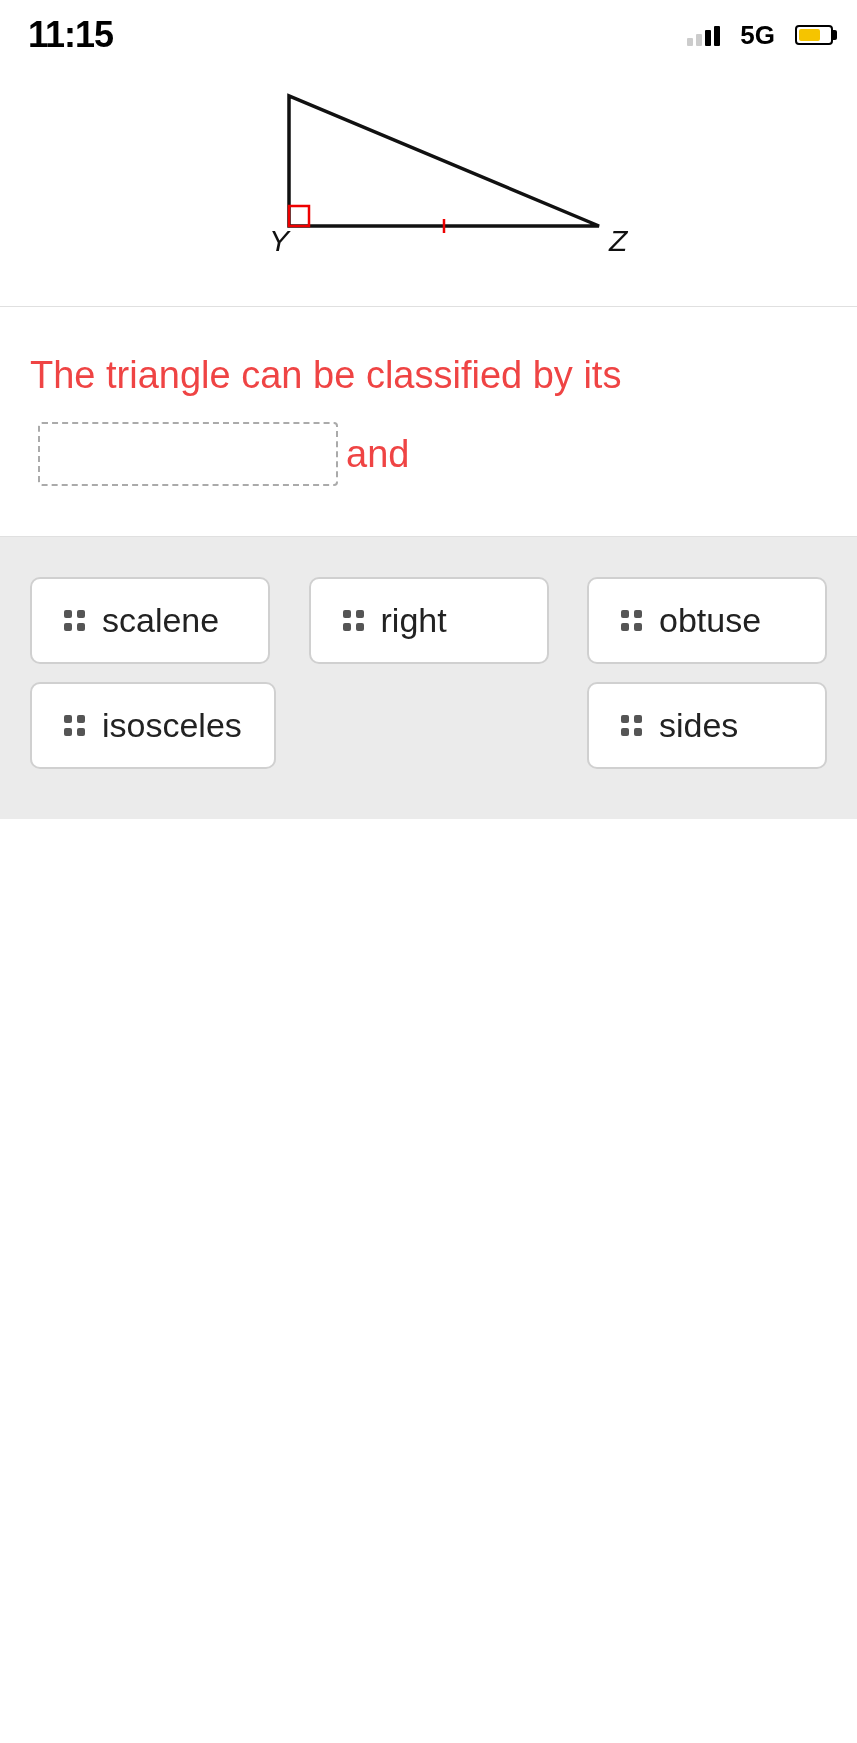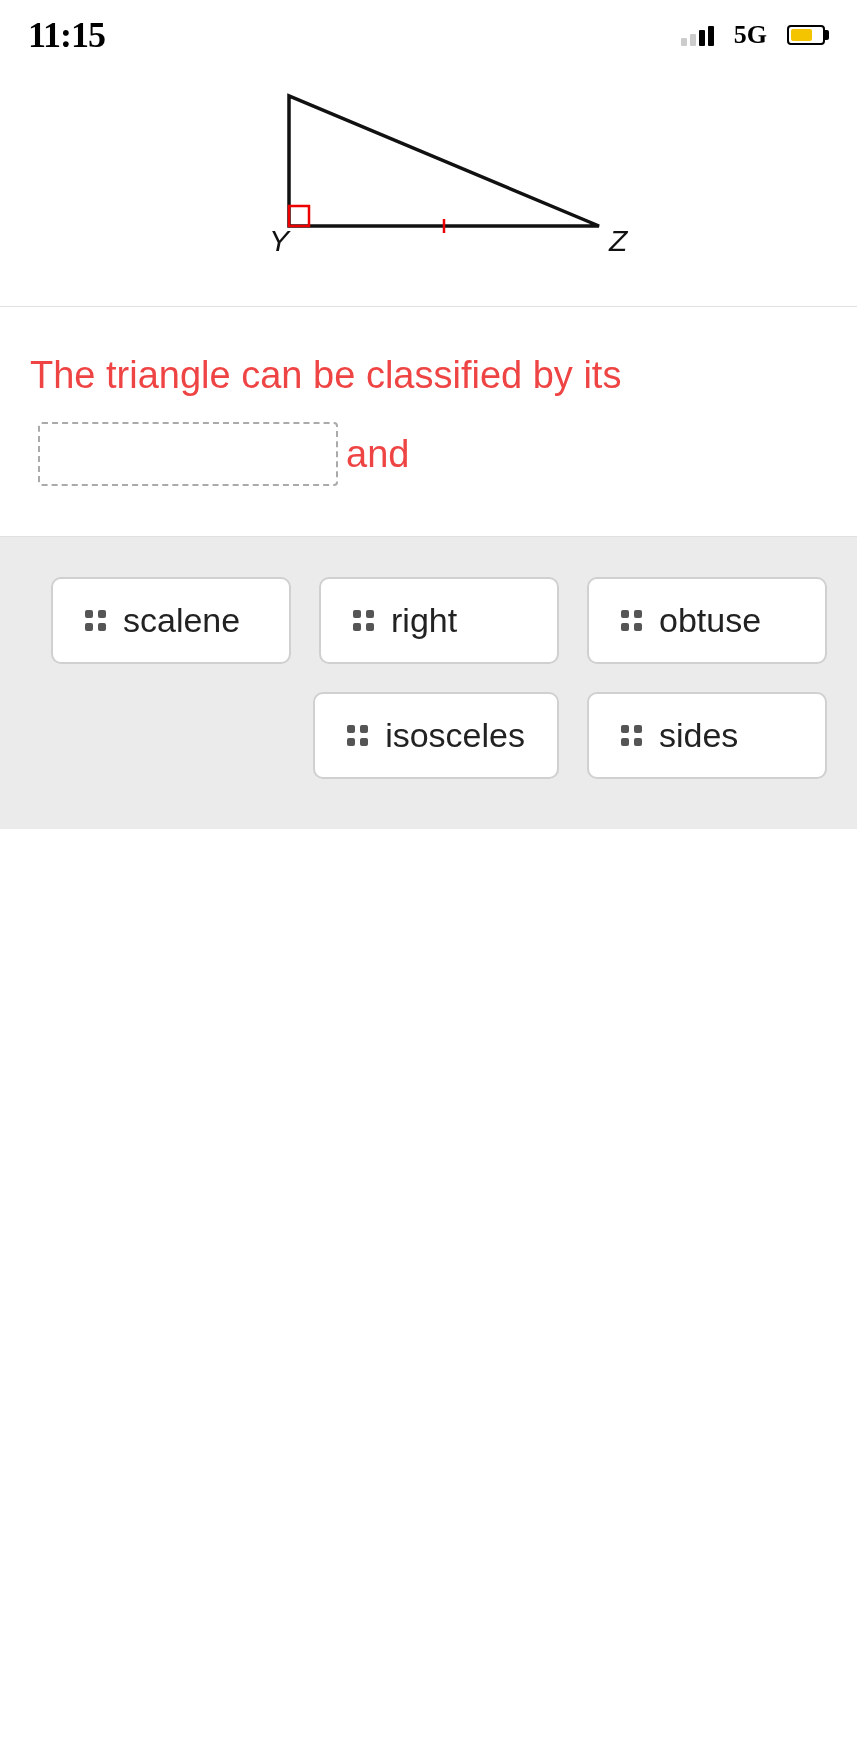--- a/index.html
+++ b/index.html
@@ -10,23 +10,22 @@
       background: #fff;
       font-family: -apple-system, 'Helvetica Neue', Arial, sans-serif;
       overflow-x: hidden;
     }
 
     
     .status-bar {
       display: flex;
       justify-content: space-between;
       align-items: center;
-      padding: 14px 32px 10px 28px;
-      background: #fff;
-      font-family: Liberation Serif, serif;
+      padding: 14px 24px 10px 28px;
+      background: #fff;
     }
     .status-time {
       font-size: 36px;
       font-weight: 700;
       color: #000;
       letter-spacing: -1px;
     }
     .status-icons {
       display: flex;
       align-items: center;
@@ -114,22 +113,22 @@
       margin-top: 18px;
       flex-wrap: nowrap;
     }
 
     
     .answer-bank {
       background: #ebebeb;
       padding: 40px 30px 50px 30px;
       display: flex;
       flex-wrap: wrap;
-      gap: 28px;
-      justify-content: flex-end;
+      gap: 18px;
+      justify-content: space-between;
       flex: 1;
     }
     .answer-tile {
       background: #fff;
       border: 2px solid #d0d0d0;
       border-radius: 10px;
       padding: 22px 32px;
       font-size: 34px;
       color: #222;
       display: flex;

